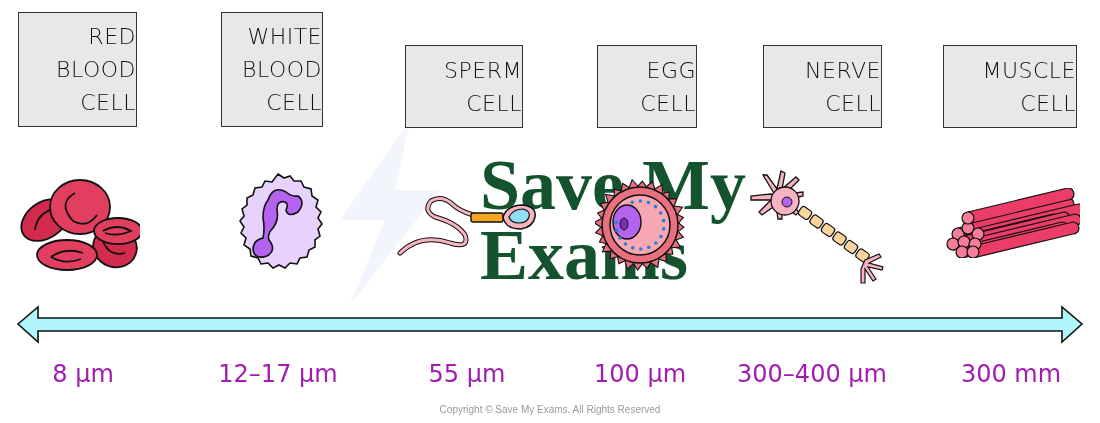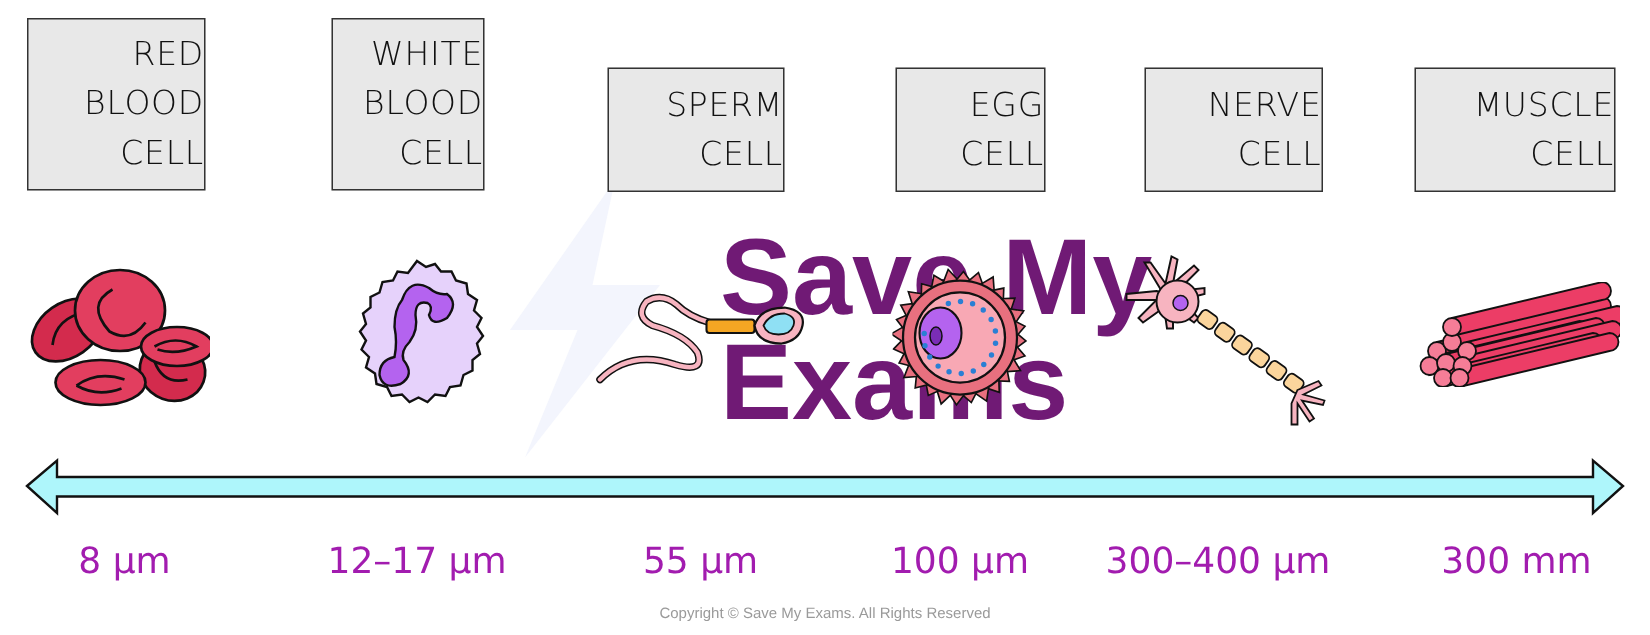--- a/index.html
+++ b/index.html
@@ -8,22 +8,22 @@
   .label-box { position:absolute; background:#e8e8e8; border:1.5px solid #333;
                box-sizing:border-box; display:flex; flex-direction:column;
                align-items:flex-end; justify-content:center;
                font-family:"DejaVu Sans", sans-serif; font-size:22px; line-height:33px;
                font-weight:300; letter-spacing:0.5px; color:#111; }
   .label-box span { display:block; }
   .size-label { position:absolute; top:360px; font-size:24px; text-align:center;
                 transform:translateX(-50%); white-space:nowrap; color:#a21caf;
                 font-family:"DejaVu Sans", sans-serif; }
   .cell-art { position:absolute; }
-  .watermark { position:absolute; left:480px; top:150px; font-family:Liberation Sans, sans-serif;
-               font-weight:bold; font-size:72px; line-height:70px; color:#701a75; }
+  .watermark { position:absolute; left:480px; top:150px; font-family:Liberation Serif, serif;
+               font-weight:bold; font-size:72px; line-height:70px; color:#14532d; }
   .copyright { position:absolute; top:404px; left:550px; transform:translateX(-50%);
                font-family:"Liberation Sans", sans-serif; font-size:10px; color:#9a9a9a;
                white-space:nowrap; }
   #scale-arrow { position:absolute; left:0; top:300px; }
 </style>
 </head>
 <body>
 
 <div class="watermark">
   <div>Save My</div>

